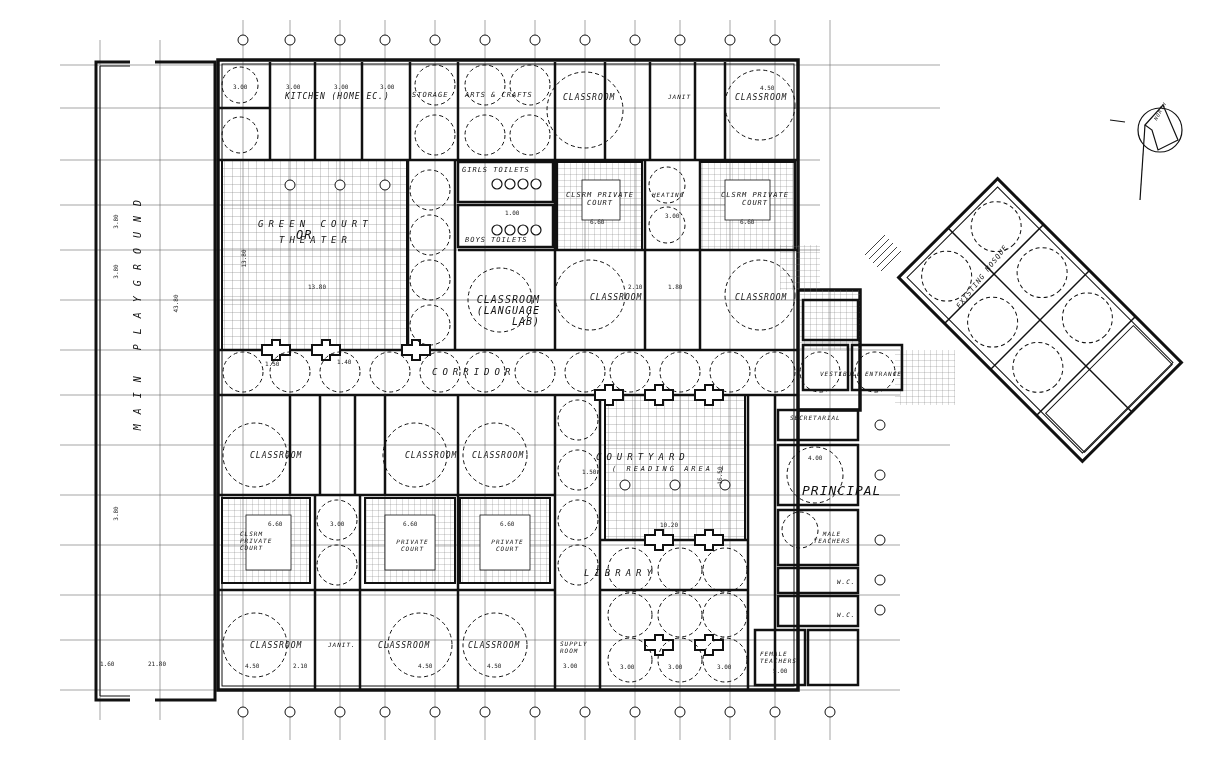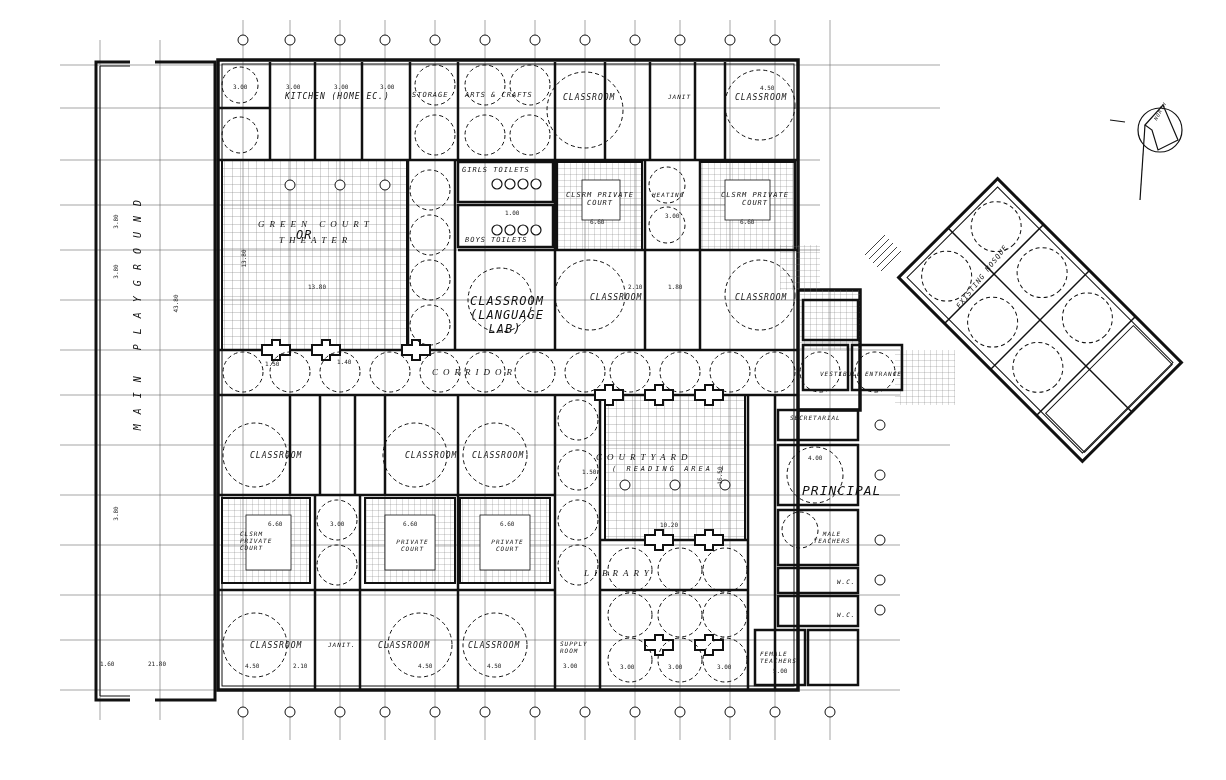--- a/index.html
+++ b/index.html
@@ -2,21 +2,21 @@
 <html><head>
 <meta charset="utf-8">
 <style>
   html, body { margin: 0; padding: 0; background: #ffffff; }
   body { width: 1226px; height: 780px; position: relative; overflow: hidden;
          font-family: "DejaVu Sans", sans-serif; color: #111; }
   #plan { position: absolute; left: 0; top: 0; width: 1226px; height: 780px; }
   .lbl { position: absolute; font-family: "DejaVu Sans Mono", monospace; font-size: 8px;
          letter-spacing: 1px; text-transform: uppercase; color: #111; white-space: nowrap;
          font-style: italic; }
-  .lbl.big { font-size: 9px; letter-spacing: 5px; font-family: Liberation Serif, serif; }
+  .lbl.big { font-size: 9px; letter-spacing: 5px; }
   .lbl.vert { writing-mode: vertical-rl; transform: rotate(180deg); font-size: 10px; letter-spacing: 10px; }
   .dim { position: absolute; font-family: "DejaVu Sans Mono", monospace; font-size: 6px; color: #222; }
 </style>
 </head>
 <body>
 
 <svg id="plan" viewBox="0 0 1226 780" xmlns="http://www.w3.org/2000/svg">
   <defs>
     <pattern id="paving" width="8" height="8" patternUnits="userSpaceOnUse">
       <path d="M8 0 L0 0 0 8" fill="none" stroke="#777" stroke-width="0.6"></path>
@@ -310,21 +310,21 @@
 <span class="lbl" style="left:668px;top:93px;font-size:6px">JANIT</span>
 <span class="lbl" style="left:735px;top:93px">CLASSROOM</span>
 <span class="lbl" style="left:462px;top:166px;font-size:7px">GIRLS TOILETS</span>
 <span class="lbl" style="left:465px;top:236px;font-size:7px">BOYS TOILETS</span>
 <span class="lbl big" style="left:258px;top:219px">GREEN COURT</span>
 <span class="lbl" style="left:296px;top:228px;font-size:12px">OR</span>
 <span class="lbl big" style="left:279px;top:235px">THEATER</span>
 <span class="lbl" style="left:565px;top:191px;font-size:7px;width:70px;white-space:normal;text-align:center">CLSRM PRIVATE COURT</span>
 <span class="lbl" style="left:652px;top:191px;font-size:6px">HEATING</span>
 <span class="lbl" style="left:720px;top:191px;font-size:7px;width:70px;white-space:normal;text-align:center">CLSRM PRIVATE COURT</span>
-<span class="lbl" style="left:470px;top:294px;font-size:12px;width:70px;white-space:normal;text-align:center">CLASSROOM (LANGUAGE LAB)</span>
+<span class="lbl" style="left:470px;top:294px;font-size:10px;width:70px;white-space:normal;text-align:right">CLASSROOM (LANGUAGE LAB)</span>
 <span class="lbl" style="left:590px;top:293px">CLASSROOM</span>
 <span class="lbl" style="left:735px;top:293px">CLASSROOM</span>
 <span class="lbl big" style="left:432px;top:367px">CORRIDOR</span>
 <span class="lbl" style="left:820px;top:370px;font-size:6px">VESTIBULE</span>
 <span class="lbl" style="left:865px;top:370px;font-size:6px">ENTRANCE</span>
 <span class="lbl" style="left:955px;top:305px;font-size:7px;transform:rotate(-52deg);transform-origin:left top">EXISTING MOSQUE</span>
 <span class="lbl" style="left:250px;top:451px">CLASSROOM</span>
 <span class="lbl" style="left:405px;top:451px">CLASSROOM</span>
 <span class="lbl" style="left:472px;top:451px">CLASSROOM</span>
 <span class="lbl big" style="left:596px;top:452px">COURTYARD</span>

